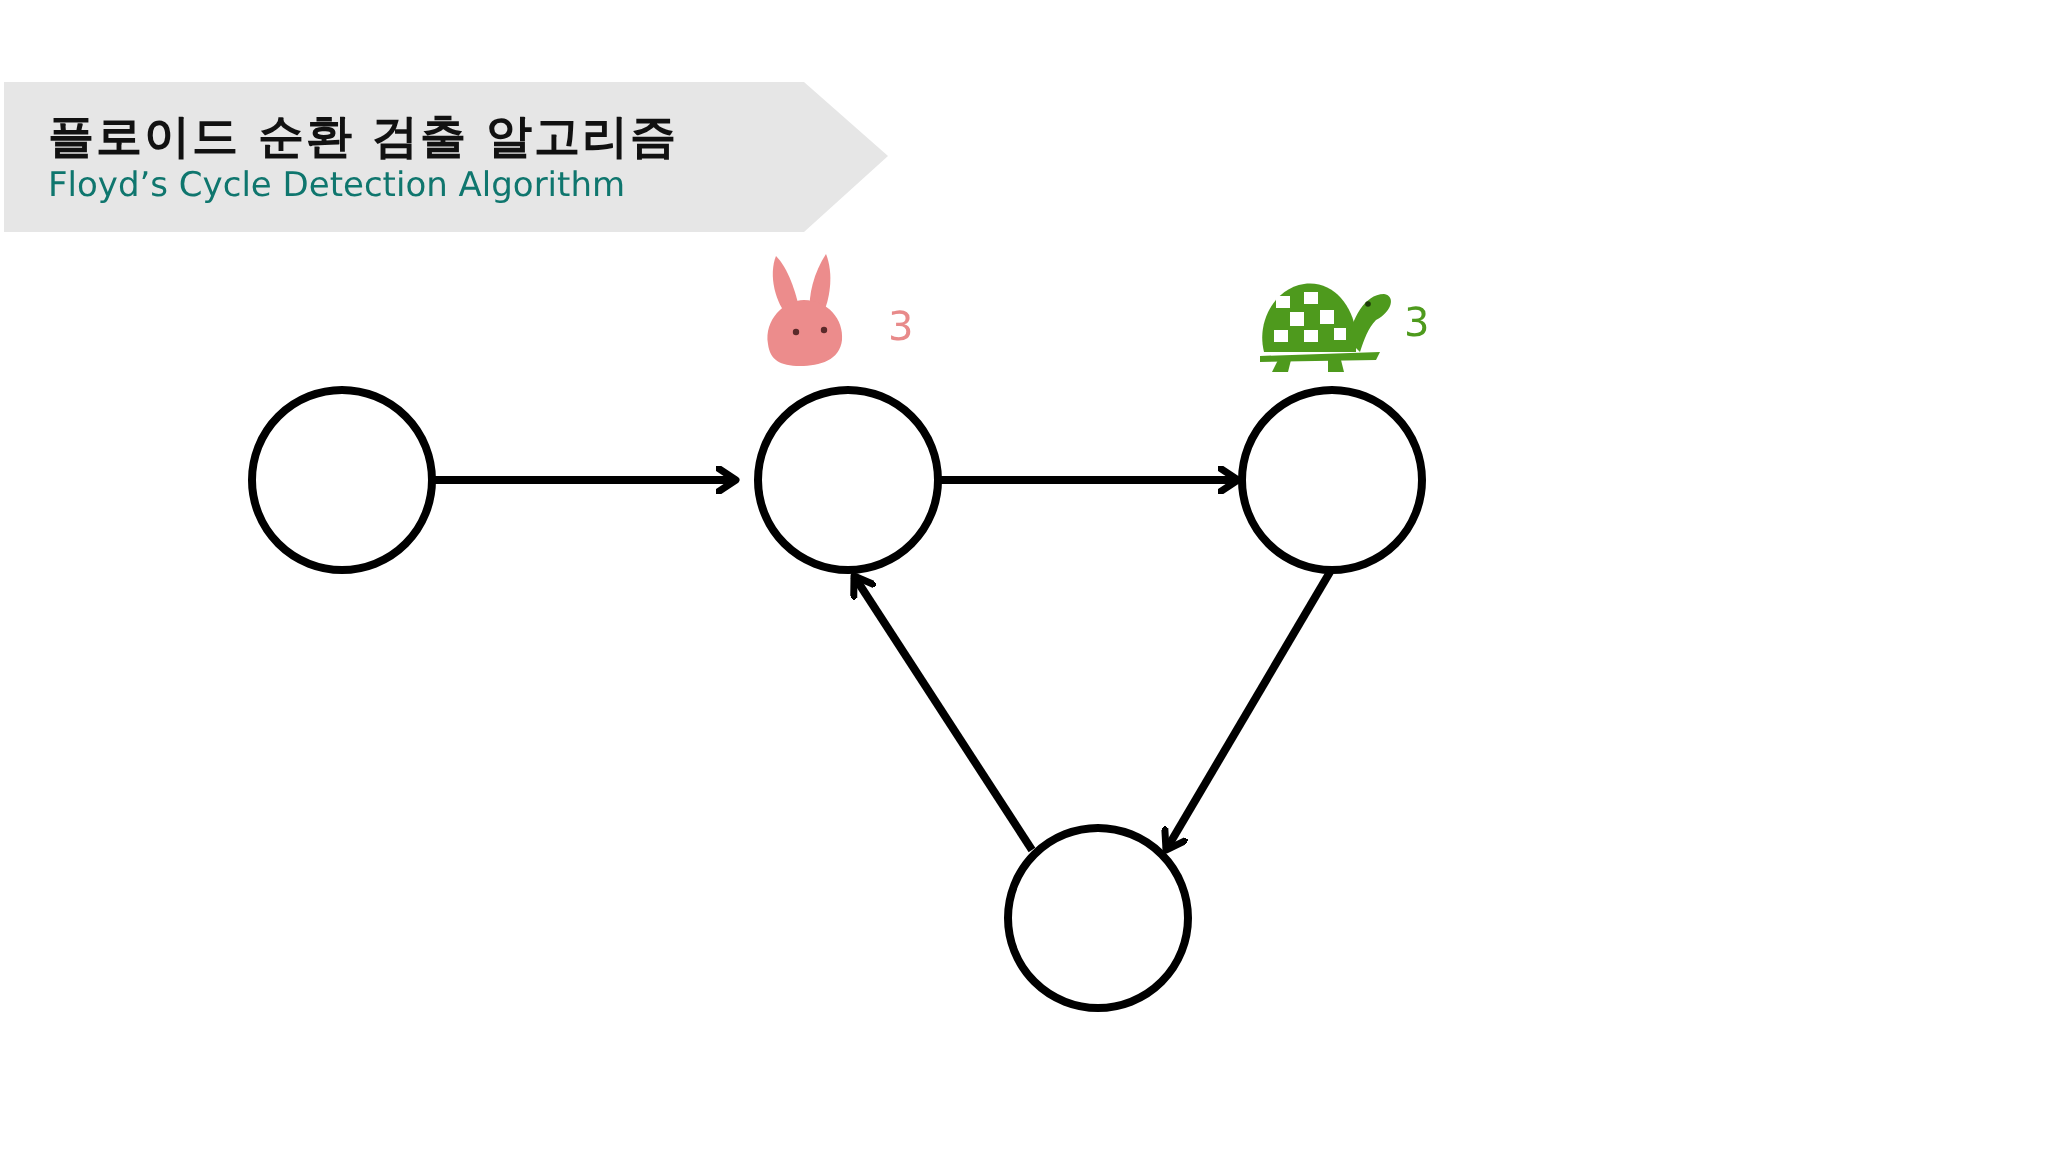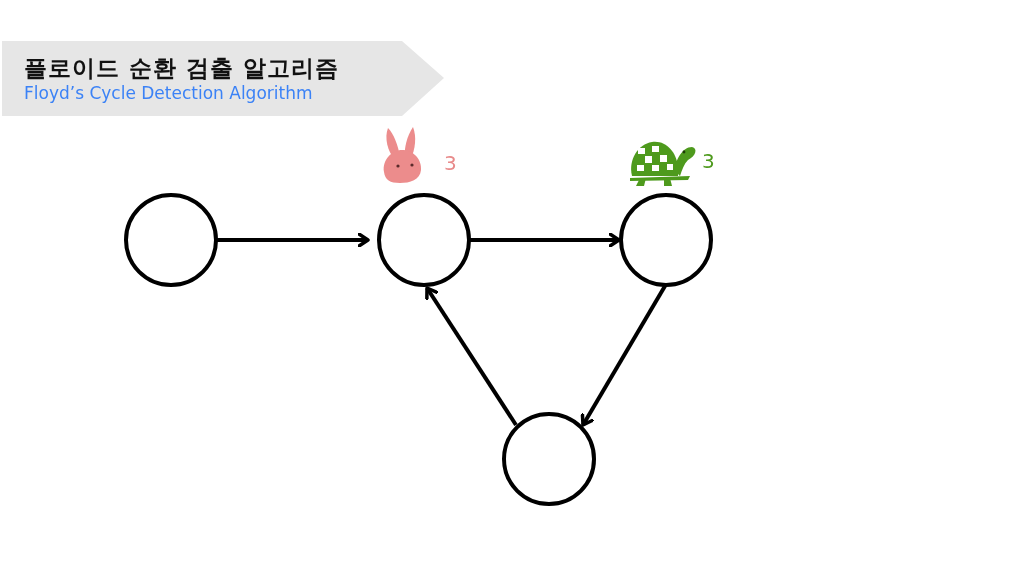--- a/index.html
+++ b/index.html
@@ -1,20 +1,20 @@
 <!DOCTYPE html>
 <html><head>
   <meta charset="utf-8">
   <style>
     html, body { margin: 0; padding: 0; background: #ffffff; }
     body { width: 1023px; height: 576px; position: relative; overflow: hidden; font-family: "DejaVu Sans", sans-serif; }
     .title-banner { position: absolute; left: 2px; top: 22px; width: 442px; height: 75px; margin-top: 19px; }
     .title-banner svg { position: absolute; left: 0; top: 0; }
     .title-ko { position: absolute; left: 22px; top: 12px; font-size: 23px; font-weight: bold; color: #111; letter-spacing: 1px; white-space: nowrap; }
-    .title-en { position: absolute; left: 22px; top: 42px; font-size: 17px; color: #3b82f6; white-space: nowrap; }
+    .title-en { position: absolute; left: 22px; top: 42px; font-size: 17px; color: #0f766e; white-space: nowrap; }
     .diagram { position: absolute; left: 0; top: 0; }
     .counter { position: absolute; font-size: 20px; }
     .rabbit-count { left: 444px; top: 151px; color: #e88a8a; }
     .turtle-count { left: 702px; top: 149px; color: #4e9a1d; }
   </style>
 </head>
 <body>
 
 <div class="title-banner">
   <svg width="442" height="75">

